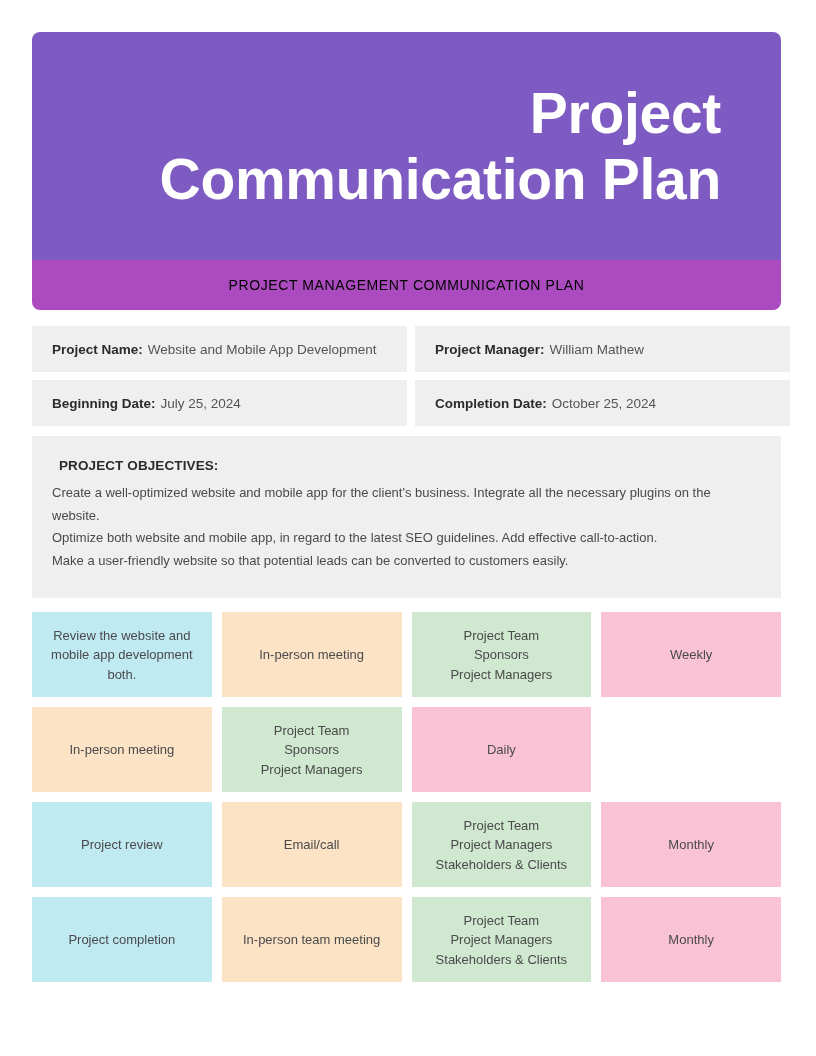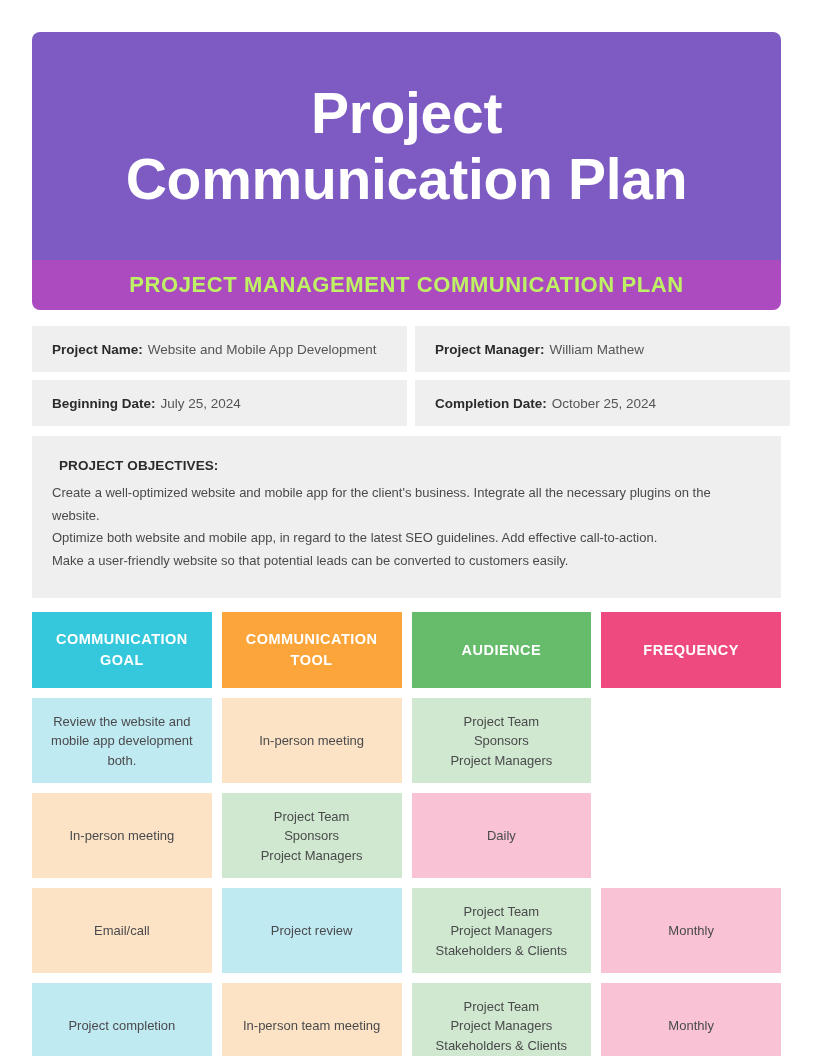--- a/index.html
+++ b/index.html
@@ -26,38 +26,38 @@
     display: flex;
     align-items: center;
     justify-content: center;
     padding: 0 60px;
   }
   .title-text {
     color: #ffffff;
     font-size: 57px;
     line-height: 1.16;
     font-weight: bold;
-    text-align: center;
+    text-align: right;
     letter-spacing: -0.3px;
   }
 
   
   .sub-banner {
     width: 749px;
     height: 50px;
     background: #ac4bc0;
     border-radius: 0 0 8px 8px;
     display: flex;
     align-items: center;
     justify-content: center;
   }
   .sub-banner-text {
-    color: #bef264;
-    font-size: 22px;
-    font-weight: bold;
+    color: #000000;
+    font-size: 14px;
+    font-weight: normal;
     letter-spacing: 0.6px;
     text-align: center;
   }
 
   
   .info-grid {
     width: 749px;
     margin-top: 16px;
     display: grid;
     grid-template-columns: 375px 375px;
@@ -180,38 +180,33 @@
     <div class="objectives-title">PROJECT OBJECTIVES:</div>
     <div>
         <div class="objectives-line">Create a well-optimized website and mobile app for the client's business. Integrate all the necessary plugins on the website.</div>
         <div class="objectives-line">Optimize both website and mobile app, in regard to the latest SEO guidelines. Add effective call-to-action.</div>
         <div class="objectives-line">Make a user-friendly website so that potential leads can be converted to customers easily.</div>
       </div>
   </div>
 
   <div class="table">
       <div class="t-row">
-        <div class="t-head-cell" style="background: rgb(53, 200, 220);">COMMUNICATION GOAL</div>
-        <div class="t-head-cell" style="background: rgb(252, 165, 58);">COMMUNICATION TOOL</div>
-        <div class="t-head-cell" style="background: rgb(102, 188, 107);">AUDIENCE</div>
-        <div class="t-head-cell" style="background: rgb(238, 74, 127);">FREQUENCY</div>
-      </div>
-      <div class="t-row">
         <div class="t-body-cell" style="background: rgb(192, 234, 242);">Review the website and mobile app development both.</div>
         <div class="t-body-cell" style="background: rgb(252, 227, 198);">In-person meeting</div>
         <div class="t-body-cell" style="background: rgb(207, 232, 207);">Project Team<br>Sponsors<br>Project Managers</div>
+        <div class="t-body-cell" style="background: rgb(249, 194, 213);">Weekly</div>
       </div>
       <div class="t-row">
         <div class="t-body-cell" style="background: rgb(252, 227, 198);">In-person meeting</div>
         <div class="t-body-cell" style="background: rgb(207, 232, 207);">Project Team<br>Sponsors<br>Project Managers</div>
         <div class="t-body-cell" style="background: rgb(249, 194, 213);">Daily</div>
       </div>
       <div class="t-row">
+        <div class="t-body-cell" style="background: rgb(192, 234, 242);">Project review</div>
         <div class="t-body-cell" style="background: rgb(252, 227, 198);">Email/call</div>
-        <div class="t-body-cell" style="background: rgb(192, 234, 242);">Project review</div>
         <div class="t-body-cell" style="background: rgb(207, 232, 207);">Project Team<br>Project Managers<br>Stakeholders &amp; Clients</div>
         <div class="t-body-cell" style="background: rgb(249, 194, 213);">Monthly</div>
       </div>
       <div class="t-row">
         <div class="t-body-cell" style="background: rgb(192, 234, 242);">Project completion</div>
         <div class="t-body-cell" style="background: rgb(252, 227, 198);">In-person team meeting</div>
         <div class="t-body-cell" style="background: rgb(207, 232, 207);">Project Team<br>Project Managers<br>Stakeholders &amp; Clients</div>
         <div class="t-body-cell" style="background: rgb(249, 194, 213);">Monthly</div>
       </div>
     </div>

